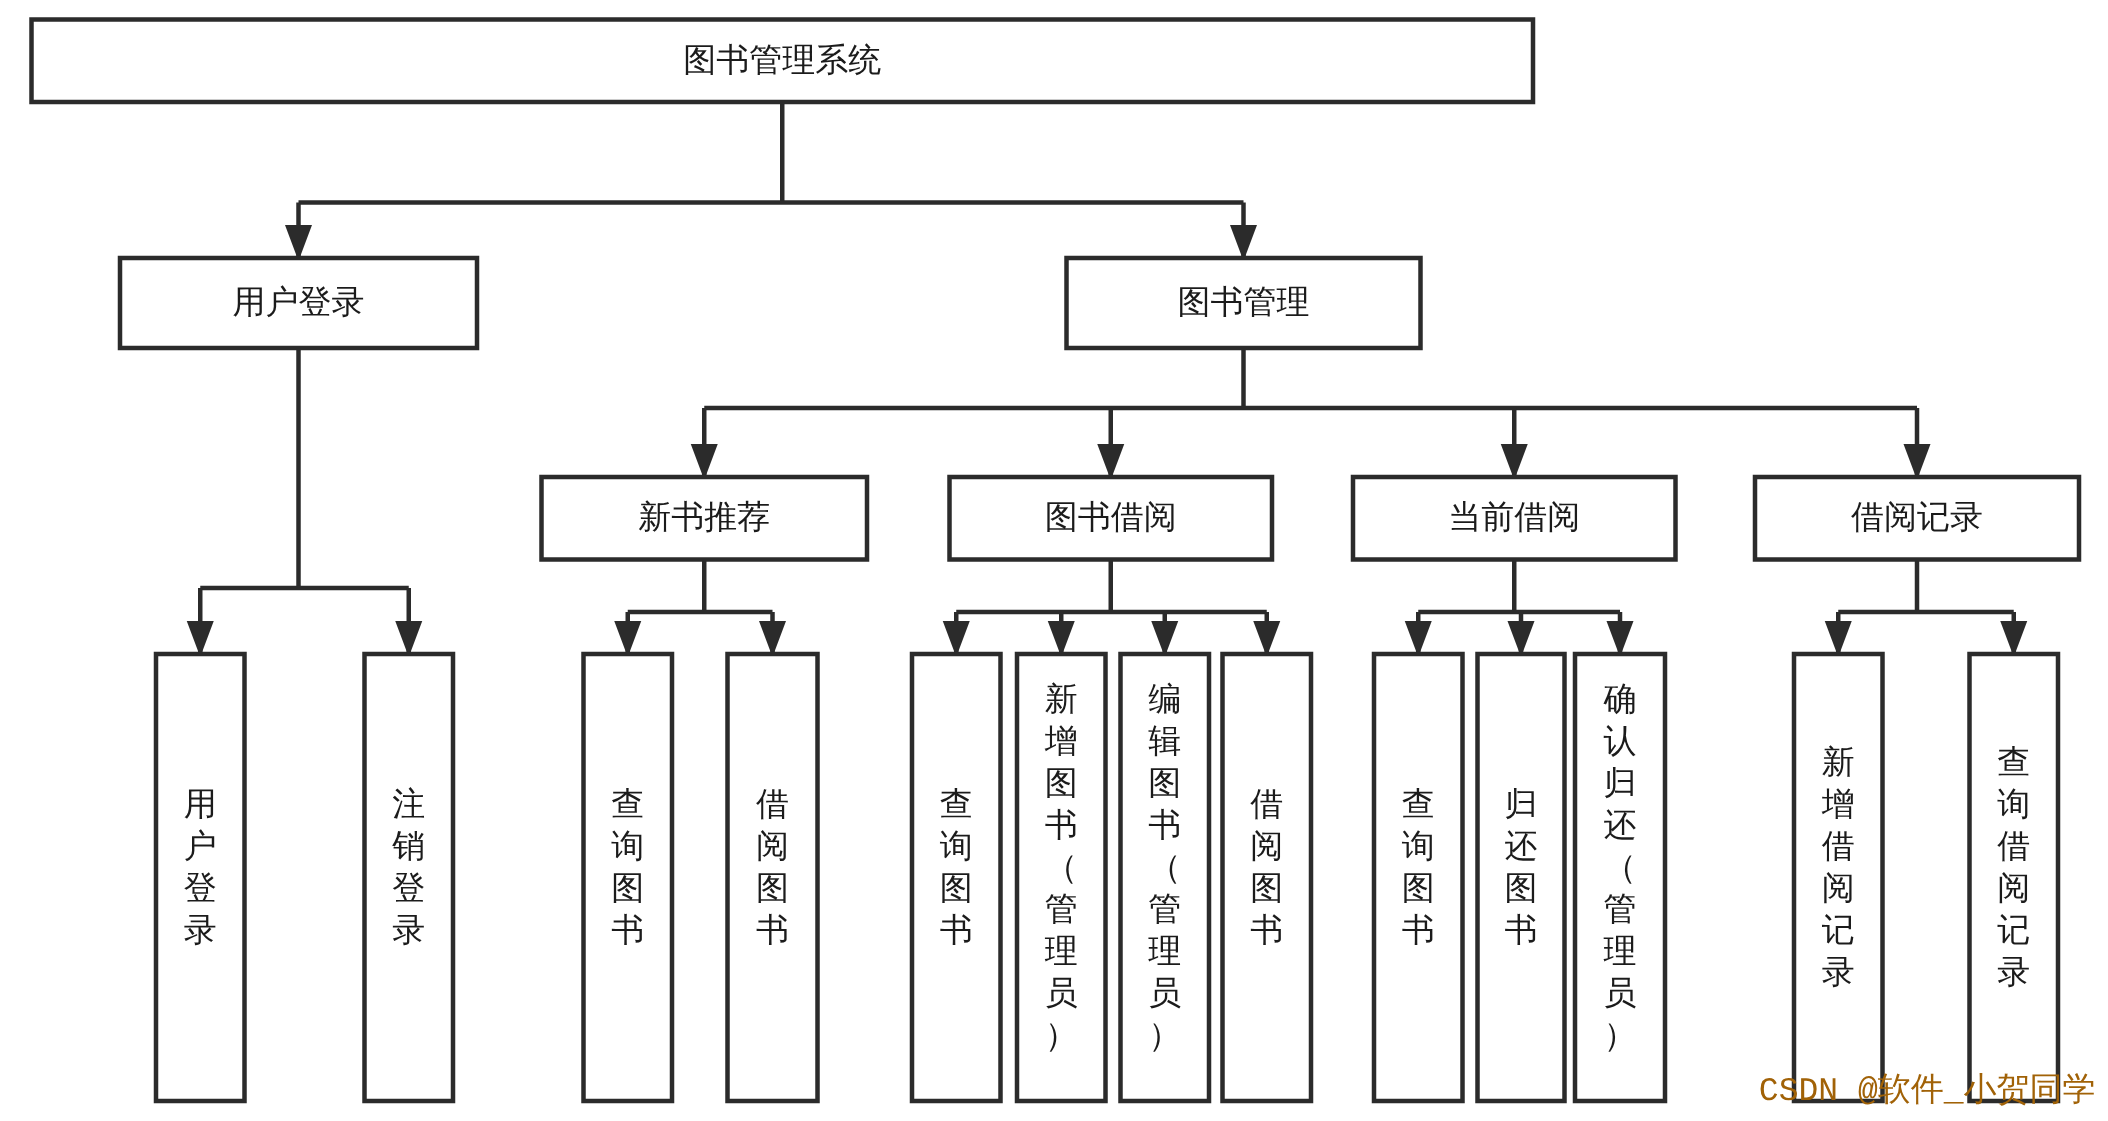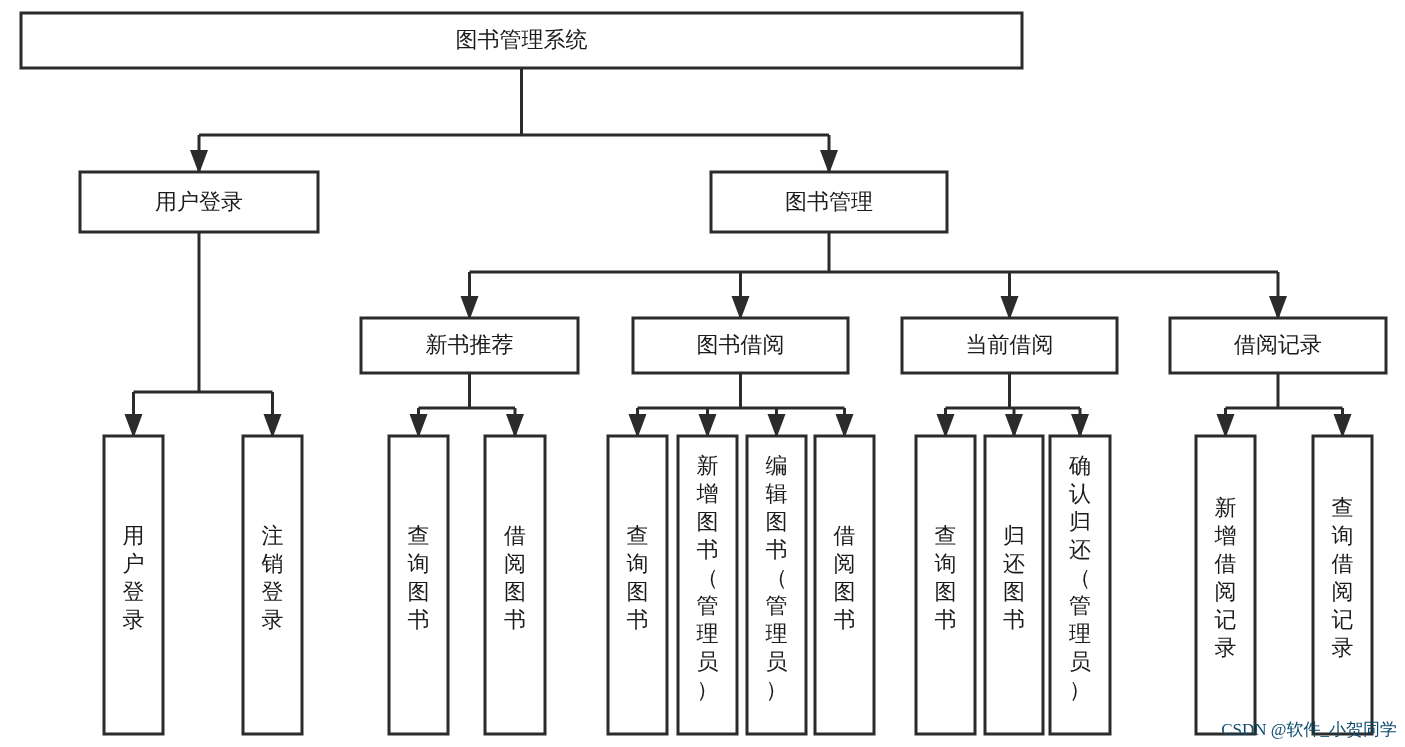--- a/index.html
+++ b/index.html
@@ -49,23 +49,23 @@
     stroke-width: 3;
     fill: none;
   }
   .arrow-head {
     fill: #2b2b2b;
   }
   .watermark {
     position: absolute;
     right: 8px;
     bottom: 6px;
-    font-family: Liberation Serif, serif;
-    font-size: 17px;
-    color: #0c4a6e;
+    font-family: Liberation Mono, monospace;
+    font-size: 22px;
+    color: #a16207;
     white-space: nowrap;
     pointer-events: none;
   }
 </style>
 </head>
 <body>
 
 <div id="diagram-root">
   <svg class="diagram" viewBox="0 0 1405 747">
     <g id="connectors-layer">

